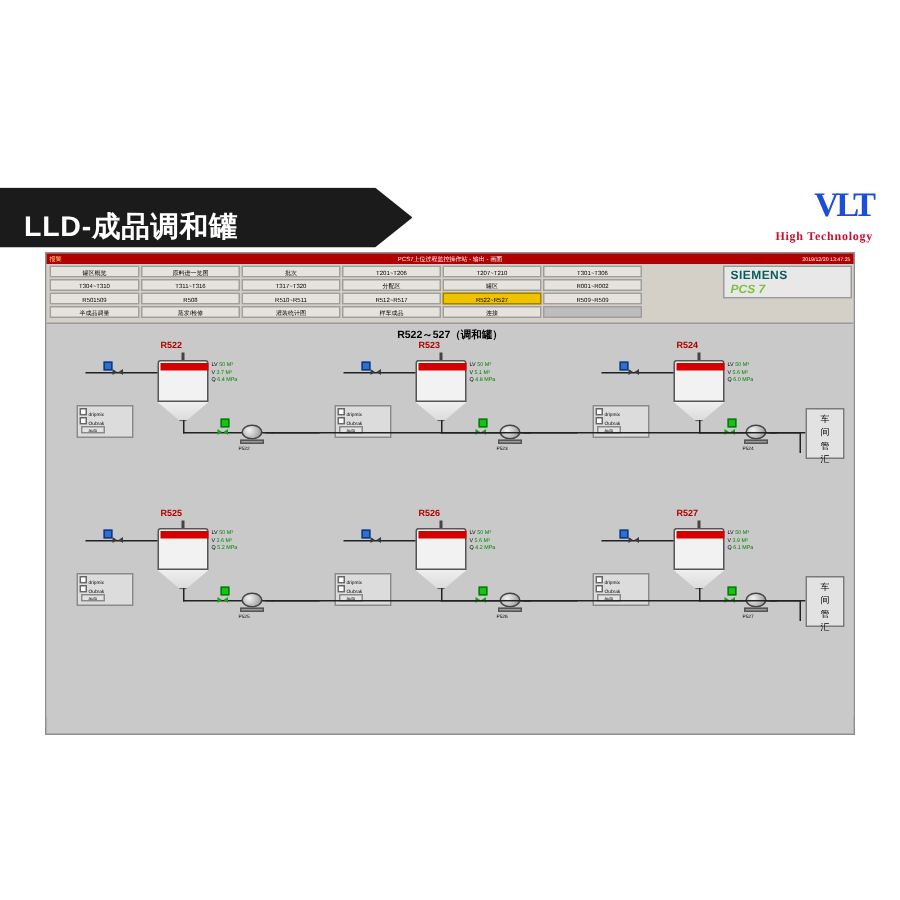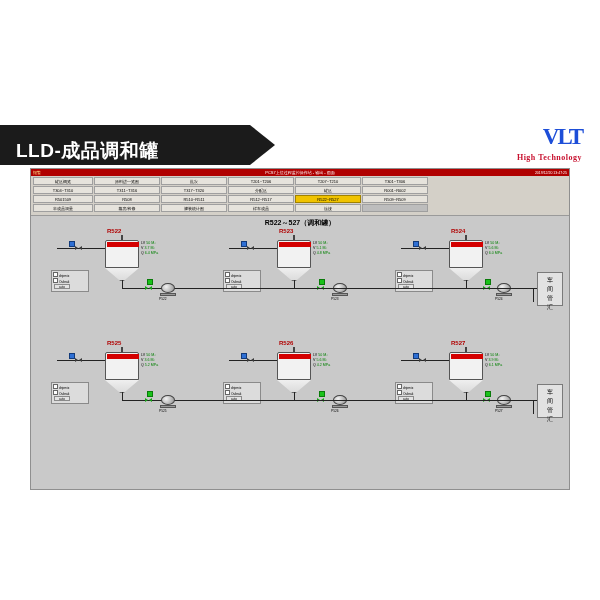--- a/index.html
+++ b/index.html
@@ -191,20 +191,24 @@
     <div class="grow">
       <div class="gcell sm">半成品调量</div>
       <div class="gcell md">蒸发/检修</div>
       <div class="gcell md">灌装统计图</div>
       <div class="gcell md">样车成品</div>
       <div class="gcell md">连接</div>
       <div class="gcell md grey"></div>
     </div>
   </div>
 
+  <div class="siemens">
+    <div class="s1">SIEMENS</div>
+    <div class="s2">PCS 7</div>
+  </div>
 
   <div class="proc">
     <div class="proc-title">R522～527（调和罐）</div>
 
     <div class="unit" style="left:18px;top:20px;">
       <div class="uname">R522</div>
       <div class="tank">
         <div class="agit"></div>
         <div class="body">
             <div class="lvl"></div>

